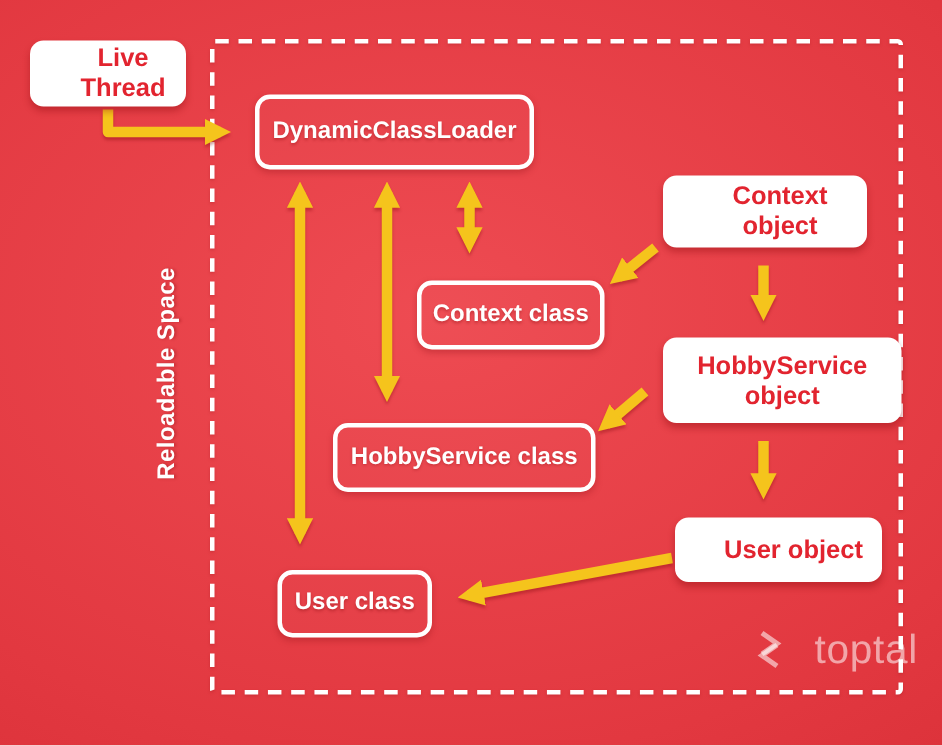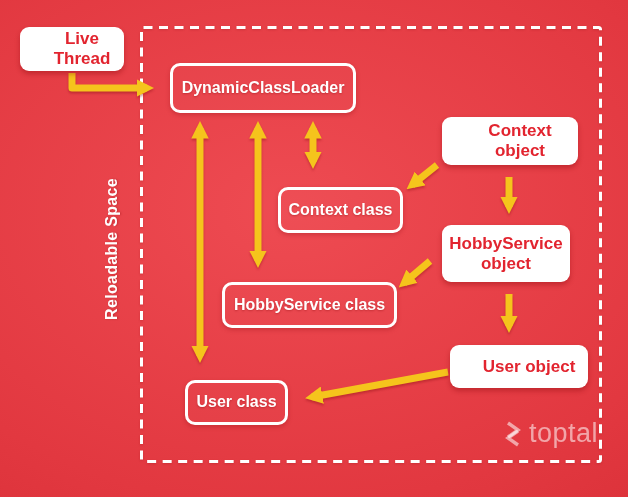--- a/index.html
+++ b/index.html
@@ -68,22 +68,22 @@
     font-size: 16px;
     font-weight: bold;
     letter-spacing: 0.3px;
     text-shadow: 0 1px 2px rgba(150, 20, 25, 0.45);
   }
   .watermark {
     position: absolute;
     left: 503px;
     top: 420px;
     display: flex;
-    align-items: flex-end;
-    gap: 7px;
+    align-items: flex-start;
+    gap: 21px;
     color: rgba(255, 255, 255, 0.55);
   }
   .watermark .wm-text {
     font-size: 27px;
     font-weight: normal;
     letter-spacing: 0.5px;
     line-height: 1;
   }
   .watermark svg {
     display: block;
@@ -144,21 +144,21 @@
   </div>
 
   <div class="node node-outline" style="left:185px; top:380px; width:103px; height:45px;">
     <span>User class</span>
   </div>
 
   <div class="node node-filled" style="left:442px; top:117px; width:136px; height:48px;">
     <span>Context object</span>
   </div>
 
-  <div class="node node-filled" style="left:442px; top:225px; width:128px; height:57px; padding:0 0;justify-content:center;">
+  <div class="node node-filled" style="left:442px; top:225px; width:159px; height:57px; padding:0 0;justify-content:center;">
     <span>HobbyService object</span>
   </div>
 
   <div class="node node-filled" style="left:450px; top:345px; width:138px; height:43px;">
     <span>User object</span>
   </div>
 
   <div class="watermark">
     <svg width="19" height="26" viewBox="0 0 19 26">
       <path d="M5 2 L15 9 L5 16"></path>

